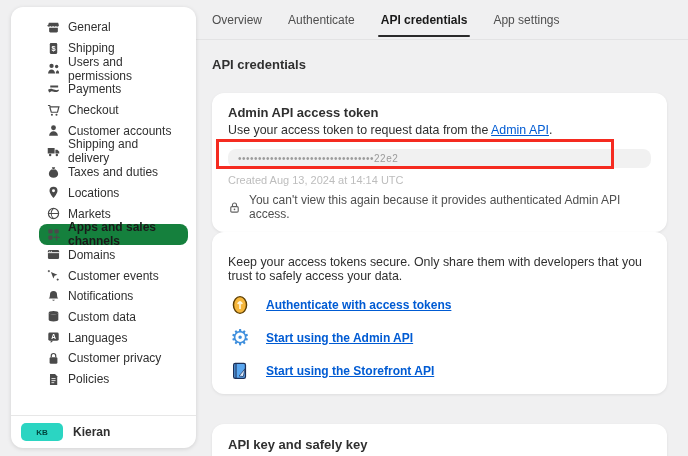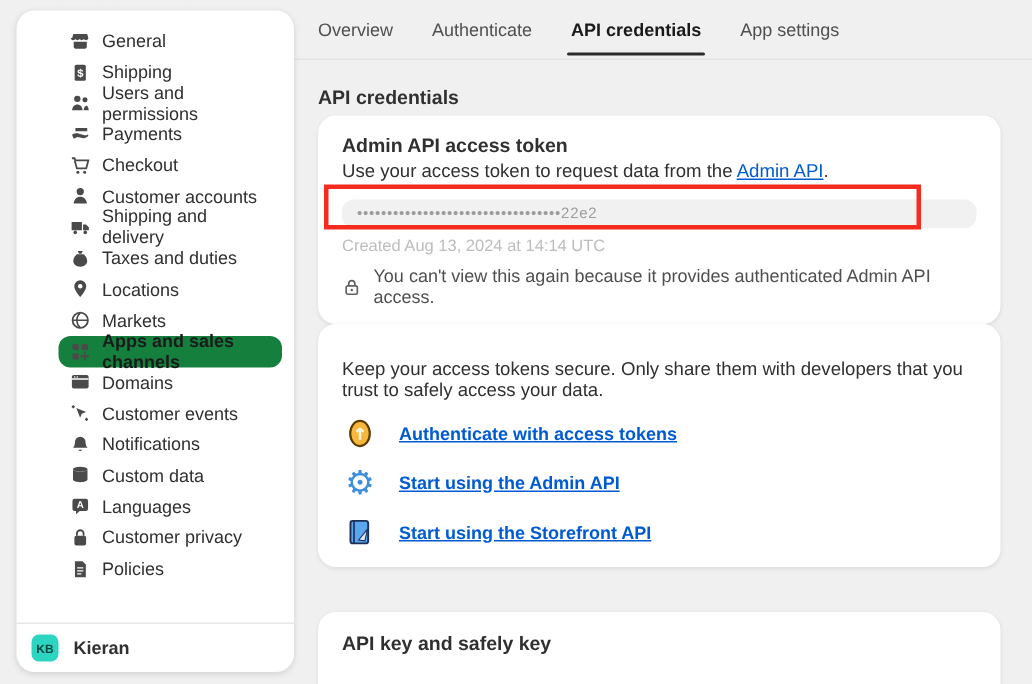--- a/index.html
+++ b/index.html
@@ -17,38 +17,38 @@
   .sidebar { position:absolute; left:11px; top:7px; width:185px; height:441px;
     background:#fff; border-radius:12px; box-shadow:0 1px 4px rgba(0,0,0,.13);
     display:flex; flex-direction:column; overflow:hidden; }
   .nav { flex:1; padding:10px 8px 0 28px; }
   .nav-item { display:flex; align-items:center; gap:8px; height:20.7px;
     padding:0 7px; border-radius:8px; font-size:12px; color:#303030; cursor:pointer; }
   .nav-item.selected { background:#15803d; font-weight:bold; color:#1a1a1a; }
   .nav-item .ic { width:14px; height:14px; flex:0 0 14px; display:flex; align-items:center; justify-content:center; }
   .nav-item svg { width:13px; height:13px; fill:#4a4a4a; }
   .sb-footer { border-top:1px solid #e7e7e7; padding:7px 10px; display:flex; align-items:center; gap:10px; }
-  .avatar { width:18px; height:18px; border-radius:5px; background:#2bd5c2;
+  .avatar { width:42px; height:18px; border-radius:5px; background:#2bd5c2;
     color:#00473f; font-size:8px; font-weight:bold; display:flex; align-items:center; justify-content:center; }
   .user-name { font-size:12px; font-weight:bold; }
 
   
   .content { position:absolute; left:196px; top:0; width:508px; height:456px; }
   .tabs { height:40px; display:flex; align-items:center; gap:26px; padding-left:16px;
     border-bottom:1px solid rgba(0,0,0,.05); }
   .tab { font-size:12px; color:#4f4f4f; position:relative; height:100%;
     display:flex; align-items:center; cursor:pointer; }
   .tab.active { font-weight:bold; color:#1a1a1a; }
   .tab.active::after { content:""; position:absolute; left:-3px; right:-3px; bottom:2px;
     height:2px; background:#2a2a2a; border-radius:2px; }
   .page-heading { margin:17px 0 0 16px; font-size:13px; font-weight:bold; }
 
   .card { background:#fff; border-radius:12px; box-shadow:0 1px 3px rgba(0,0,0,.08);
     margin-left:16px; width:455px; padding:12px 16px; position:relative; }
-  .card1 { margin-top:5px; padding-bottom:11px; }
+  .card1 { margin-top:21px; padding-bottom:11px; }
   .card-title { font-size:13px; font-weight:bold; line-height:15px; }
   .card-desc { font-size:12.4px; line-height:15px; margin-top:3px; }
   a.link { color:#005bd3; text-decoration:underline; cursor:pointer; }
 
   .token-field { margin-top:11px; height:19px; background:#f1f1f1; border-radius:8px;
     display:flex; align-items:center; padding:0 10px; overflow:hidden; }
   .token-text { font-size:10px; color:#9c9c9c; letter-spacing:.5px; white-space:nowrap; }
   .red-box { position:absolute; left:4px; top:46px; width:398px; height:30px;
     border:3px solid #f52b20; z-index:3; pointer-events:none; }
   .created { margin-top:6px; font-size:11px; color:#bdbdbd; }

